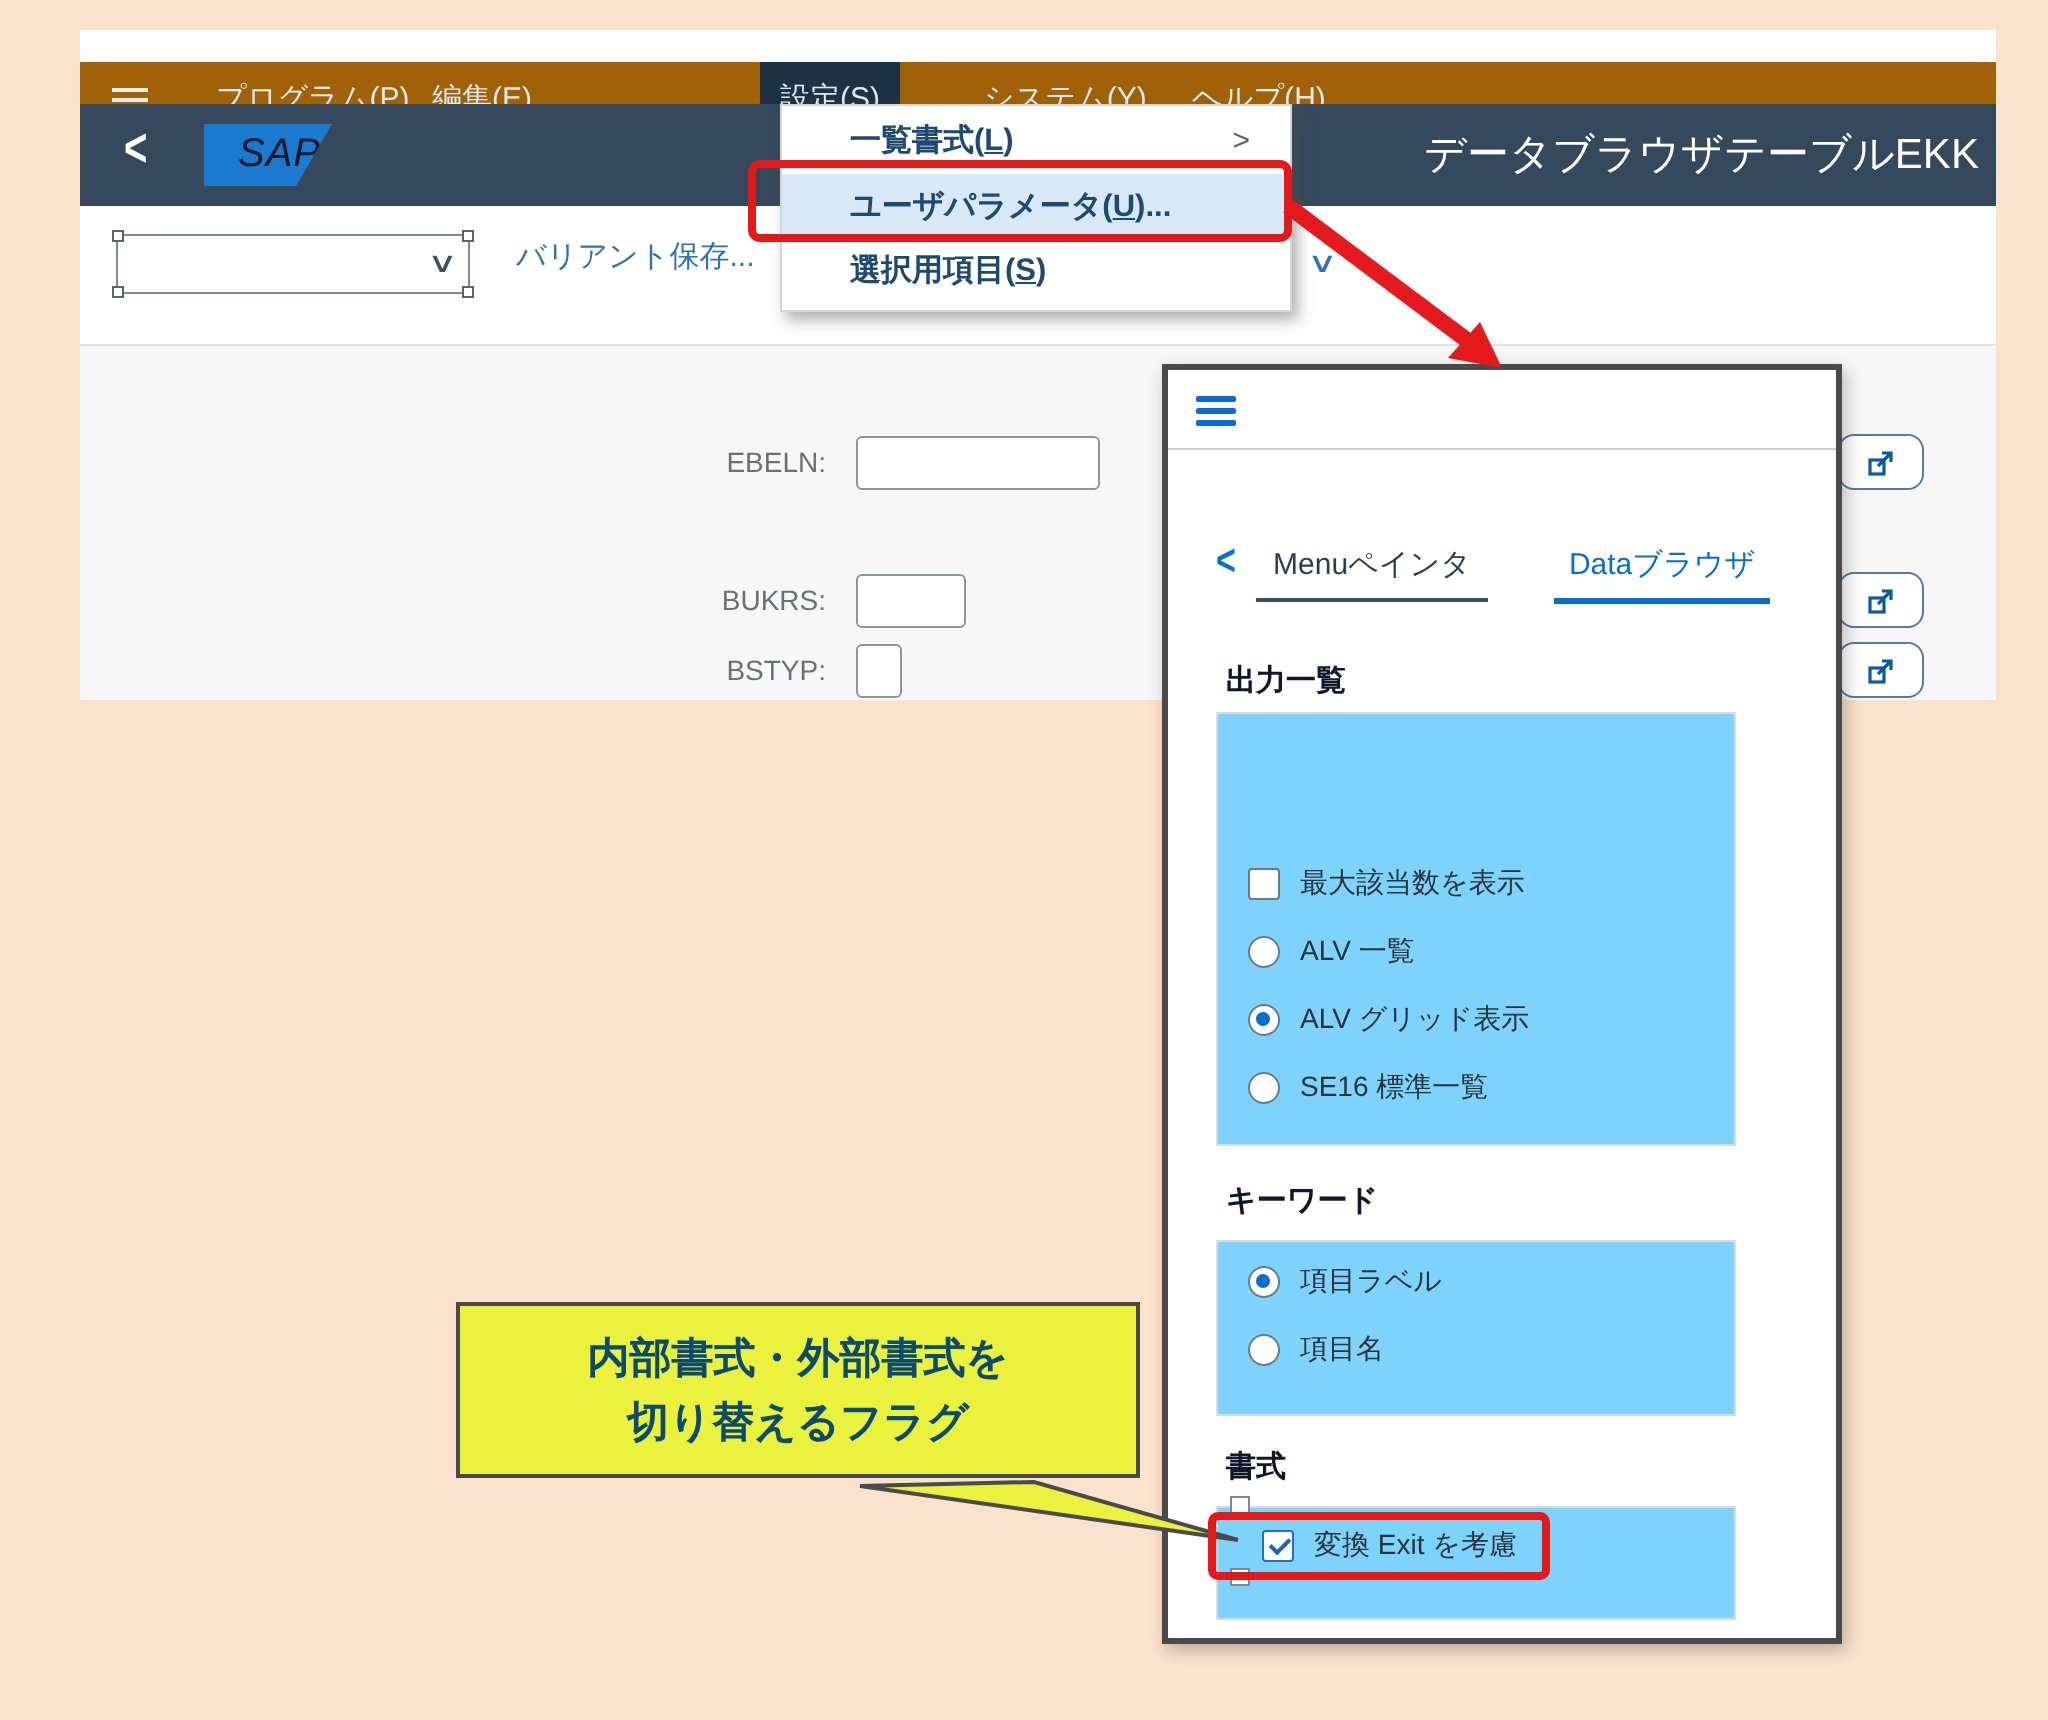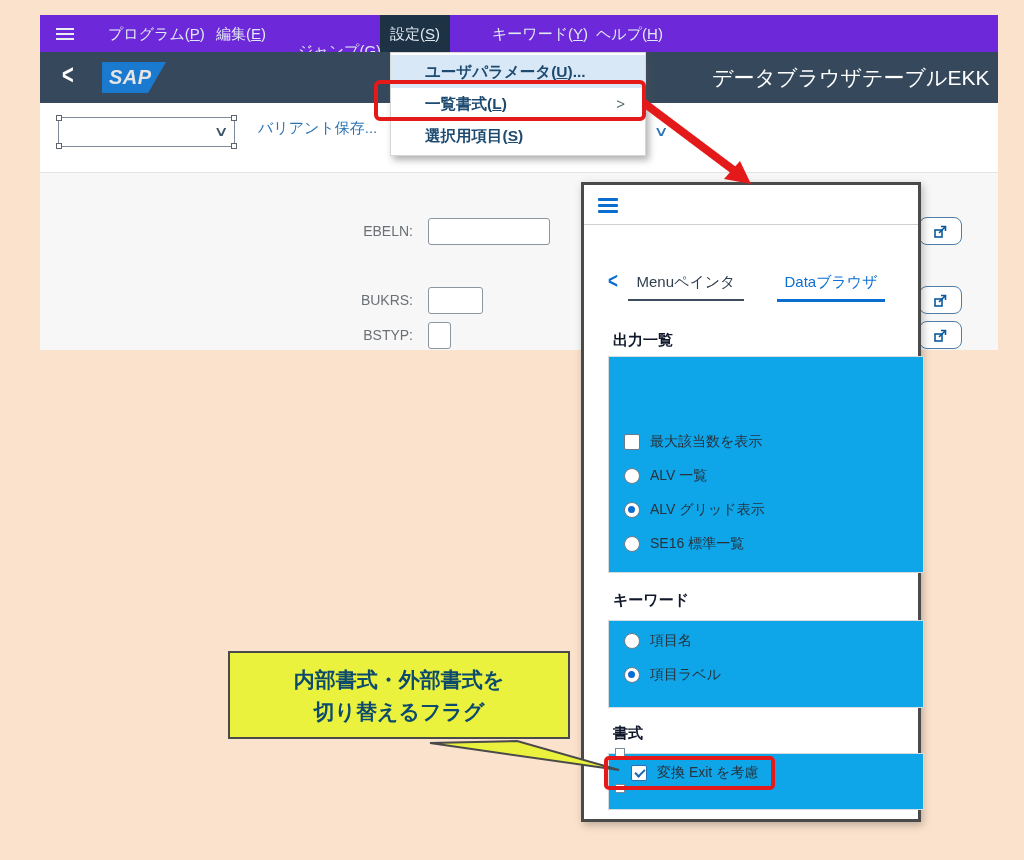--- a/index.html
+++ b/index.html
@@ -2,33 +2,33 @@
 <html><head>
 <meta charset="utf-8">
 <style>
   * { margin:0; padding:0; box-sizing:border-box; }
   body { font-family:"Liberation Sans","DejaVu Sans",sans-serif; }
   .page { position:relative; width:1024px; height:860px; background:#fbe2cc; overflow:hidden; }
 
   
   .app { position:absolute; left:40px; top:15px; width:958px; height:335px; background:#ffffff; overflow:hidden; }
 
-  .menubar { position:absolute; left:0; top:0; width:100%; height:37px; background:#6d28d9; }
+  .menubar { position:absolute; left:0; top:16px; width:100%; height:37px; background:#a16207; }
   .mb-item { position:absolute; top:0; height:37px; line-height:37px; color:#dfe9f2; font-size:15px; cursor:default; white-space:nowrap; }
   .mb-item.active { background:#1e3245; padding:0 10px; }
   .mb-item .mn { text-decoration:underline; }
   .hamburger { position:absolute; left:16px; top:13px; width:18px; height:12px; }
   .hamburger i { display:block; height:2px; background:#e8eef4; margin-bottom:3px; }
   .mb1{left:68px;} .mb2{left:176px;} .mb3{left:258px;margin-top:17px;} .mb4{left:340px;} .mb5{left:452px;} .mb6{left:556px;text-align:center;}
 
   .titlebar { position:absolute; left:0; top:37px; width:100%; height:51px; background:#36495c; white-space:nowrap; }
   .tb-back { position:absolute; left:22px; top:12px; color:#ffffff; font-size:20px; font-weight:bold; transform:scaleY(1.35); }
   .saplogo { position:absolute; left:62px; top:10px; width:64px; height:31px; background:#1a7ad0;
-             clip-path:polygon(0 0,100% 0,72% 100%,0 100%); color:#e5e5e5; font-style:italic; font-weight:bold;
-             font-size:20px; line-height:31px; padding-left:7px; letter-spacing:0.5px; }
+             clip-path:polygon(0 0,100% 0,72% 100%,0 100%); color:#0f172a; font-style:italic; font-weight:normal;
+             font-size:20px; line-height:31px; padding-left:17px; letter-spacing:0.5px; }
   .app-title { position:absolute; left:672px; top:0; height:51px; line-height:51px; color:#ffffff; font-size:21px; font-weight:500; }
 
   .toolbar { position:absolute; left:0; top:88px; width:100%; height:70px; background:#ffffff; border-bottom:1px solid #e3e3e3; }
   .combo { position:absolute; left:18px; top:14px; width:177px; height:30px; background:#fff; border:1px solid #7f8b96; border-radius:2px; }
   .combo .chev { position:absolute; right:8px; top:5px; color:#3c5166; font-size:14px; transform:scaleX(1.5); }
   .handle { position:absolute; width:6px; height:6px; background:#fff; border:1px solid #5a6570; }
   .h-tl{left:-3px;top:-3px;} .h-tr{right:-3px;top:-3px;} .h-bl{left:-3px;bottom:-3px;} .h-br{right:-3px;bottom:-3px;}
   .varlink { position:absolute; left:218px; top:16px; color:#2e74b5; font-size:15px; cursor:pointer; }
   .tb-chev { position:absolute; left:616px; top:20px; color:#2e74b5; font-size:14px; transform:scaleX(1.5); }
 
@@ -57,21 +57,21 @@
   .dlg-inner { position:relative; width:100%; height:100%; }
   .dlg-header { position:absolute; left:0; top:0; width:100%; height:40px; border-bottom:1px solid #cfcfcf; }
   .dlg-burger { position:absolute; left:14px; top:13px; width:20px; height:15px; cursor:pointer; }
   .dlg-burger i { display:block; height:3px; background:#0a6ed1; margin-bottom:3px; border-radius:1px; }
   .dlg-back { position:absolute; left:24px; top:86px; color:#0a6ed1; font-size:17px; font-weight:bold; transform:scaleY(1.3); cursor:pointer; }
   .tab { position:absolute; top:88px; font-size:15px; text-align:center; padding-bottom:7px; cursor:pointer; }
   .tab-menu { left:44px; width:116px; color:#2e3e4e; border-bottom:2px solid #3c4d5e; }
   .tab-data { left:193px; width:108px; color:#0a6ed1; border-bottom:3px solid #0a6ed1; }
   .sec-title { position:absolute; left:29px; font-size:15px; font-weight:bold; color:#0f172a; }
   .st1{top:146px;} .st2{top:406px;} .st3{top:539px;}
-  .gbox { position:absolute; left:24px; width:316px; background:#0ea5e9; border:1px solid #d9dcdf; }
+  .gbox { position:absolute; left:24px; width:260px; background:#7dd3fc; border:1px solid #d9dcdf; }
   .gb1{top:171px; height:217px; padding:76px 0 0 15px;}
   .gb2{top:435px; height:88px;  padding:11px 0 0 15px;}
   .gb3{top:568px; height:57px;  padding:10px 0 0 22px;}
   .opt-row { display:flex; align-items:center; gap:10px; height:18px; margin-bottom:16px; cursor:pointer; }
   .opt-label { font-size:14px; color:#28323c; white-space:nowrap; }
   .cbx { width:16px; height:16px; border:1.5px solid #6a7a88; background:#fff; border-radius:2px; position:relative; flex:0 0 auto; }
   .cbx.checked { border-color:#2a6eb8; }
   .cbx.checked::after { content:""; position:absolute; left:2.5px; top:3px; width:8px; height:4px;
                         border-left:2px solid #1a66b0; border-bottom:2px solid #1a66b0; transform:rotate(-45deg); }
   .rad { width:16px; height:16px; border:1.5px solid #6a7a88; border-radius:50%; background:#fff; position:relative; flex:0 0 auto; }
@@ -96,21 +96,21 @@
     <div class="menubar">
       <span class="hamburger">
           <i></i>
           <i></i>
           <i></i>
         </span>
       <span class="mb-item mb1"><span>プログラム(</span><span class="mn">P</span><span>)</span></span>
       <span class="mb-item mb2"><span>編集(</span><span class="mn">E</span><span>)</span></span>
       <span class="mb-item mb3"><span>ジャンプ(</span><span class="mn">G</span><span>)</span></span>
       <span class="mb-item mb4 active"><span>設定(</span><span class="mn">S</span><span>)</span></span>
-      <span class="mb-item mb5"><span>キーワード(</span><span class="mn">Y</span><span>)</span></span>
+      <span class="mb-item mb5"><span>システム(</span><span class="mn">Y</span><span>)</span></span>
       <span class="mb-item mb6"><span>ヘルプ(</span><span class="mn">H</span><span>)</span></span>
     </div>
 
     <div class="titlebar">
       <span class="tb-back">&lt;</span>
       <span class="saplogo">SAP</span>
       <span class="app-title">データブラウザテーブルEKK</span>
     </div>
 
     <div class="toolbar">
@@ -154,26 +154,26 @@
     </div>
     <div class="openbtn ob3">
       <svg width="15" height="15" viewBox="0 0 15 15">
         <rect x="2" y="6" width="7" height="7" fill="none" stroke="#0a5aa0" stroke-width="1.6"></rect>
         <path d="M6 9 L12.5 2.5 M8 2.5 H12.5 V7" fill="none" stroke="#0a5aa0" stroke-width="1.6"></path>
       </svg>
     </div>
   </div>
 
   <div class="dropdown">
-    <div class="dd-item hl">
-      <span>ユーザパラメータ(</span><span class="mn">U</span><span>)...</span>
-    </div>
     <div class="dd-item">
       <span>一覧書式(</span><span class="mn">L</span><span>)</span>
       <span class="dd-sub">&gt;</span>
+    </div>
+    <div class="dd-item hl">
+      <span>ユーザパラメータ(</span><span class="mn">U</span><span>)...</span>
     </div>
     <div class="dd-item">
       <span>選択用項目(</span><span class="mn">S</span><span>)</span>
     </div>
   </div>
 
   <div class="dialog">
     <div class="dlg-inner">
       <div class="dlg-header">
         <span class="dlg-burger">
@@ -202,26 +202,26 @@
         </div>
         <div class="opt-row">
           <span class="rad"></span>
           <span class="opt-label">SE16 標準一覧</span>
         </div>
       </div>
 
       <span class="sec-title st2">キーワード</span>
       <div class="gbox gb2">
         <div class="opt-row">
+          <span class="rad checked"></span>
+          <span class="opt-label">項目ラベル</span>
+        </div>
+        <div class="opt-row">
           <span class="rad"></span>
           <span class="opt-label">項目名</span>
-        </div>
-        <div class="opt-row">
-          <span class="rad checked"></span>
-          <span class="opt-label">項目ラベル</span>
         </div>
       </div>
 
       <span class="sec-title st3">書式</span>
       <div class="gbox gb3">
         <div class="opt-row">
           <span class="cbx checked"></span>
           <span class="opt-label">変換 Exit を考慮</span>
         </div>
       </div>

